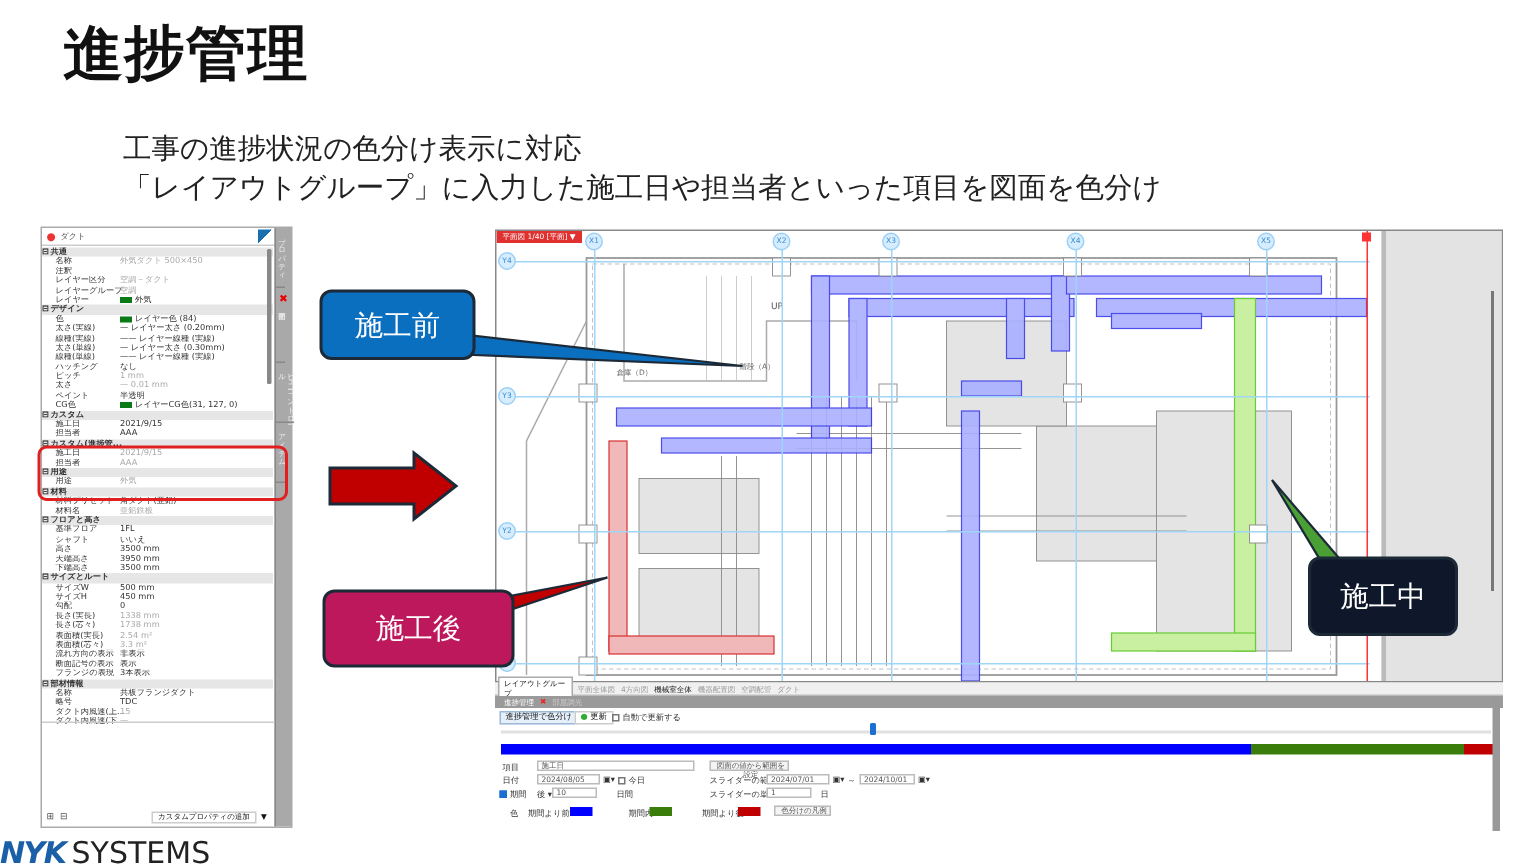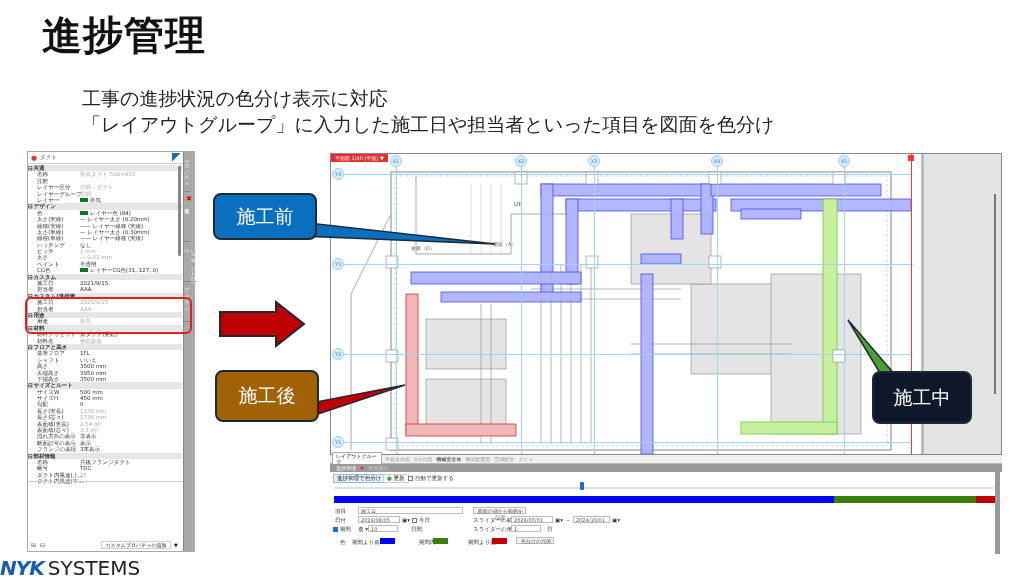--- a/index.html
+++ b/index.html
@@ -28,21 +28,21 @@
 .panel-foot{position:absolute;left:0;bottom:0;width:155px;height:70px;border-top:1px solid #ccc}
 .panel-foot .ic{position:absolute;bottom:3px;font-size:6px;color:#555}
 .panel-foot .add{position:absolute;left:73px;bottom:2px;width:70px;height:8px;border:1px solid #ccc;font-size:5px;text-align:center;line-height:7px}
 .panel-foot .dd{position:absolute;left:146px;bottom:3px;font-size:5px}
 .highlight{position:absolute;left:25px;top:297px;width:167px;height:37px;border:2px solid #e02020;border-radius:6px}
 
 .arrow{position:absolute;left:218px;top:300px}
 
 .callout{position:absolute;color:#fff;font-size:19px;border:2px solid #1c2a38;border-radius:8px;display:flex;align-items:center;justify-content:center}
 .c-before{left:213px;top:193px;width:104px;height:47px;background:#0b6fc0}
-.c-after{left:215px;top:370px;width:104px;height:52px;background:#a16207}
+.c-after{left:215px;top:393px;width:128px;height:52px;background:#be185d}
 .c-mid{left:872px;top:371px;width:100px;height:53px;background:#0f172a}
 
 .cad{position:absolute;left:330px;top:153px;width:672px;height:302px;border:1px solid #888;background:#fff;overflow:hidden}
 .cad .viewtag{position:absolute;left:0;top:0;height:8px;padding:0 4px;background:#e03030;color:#fff;font-size:5px;line-height:8px}
 .cad .redline{position:absolute;left:580px;top:0;width:1px;height:300px;background:#f33}
 .cad .redbox{position:absolute;left:577px;top:1px;width:6px;height:6px;background:#f33}
 .cad .gray-right{position:absolute;left:590px;top:0;width:82px;height:300px;background:#e3e3e3;border-left:3px solid #bbb}
 .cad .vscroll{position:absolute;left:663px;top:40px;width:2px;height:200px;background:#777}
 .grid-label{position:absolute;width:12px;height:12px;border-radius:50%;background:#d6ecff;border:1px solid #9cd0f5;color:#3b8fd0;font-size:5px;text-align:center;line-height:10px}
 .gl-v{position:absolute;width:1px;background:#9fd6f5}

